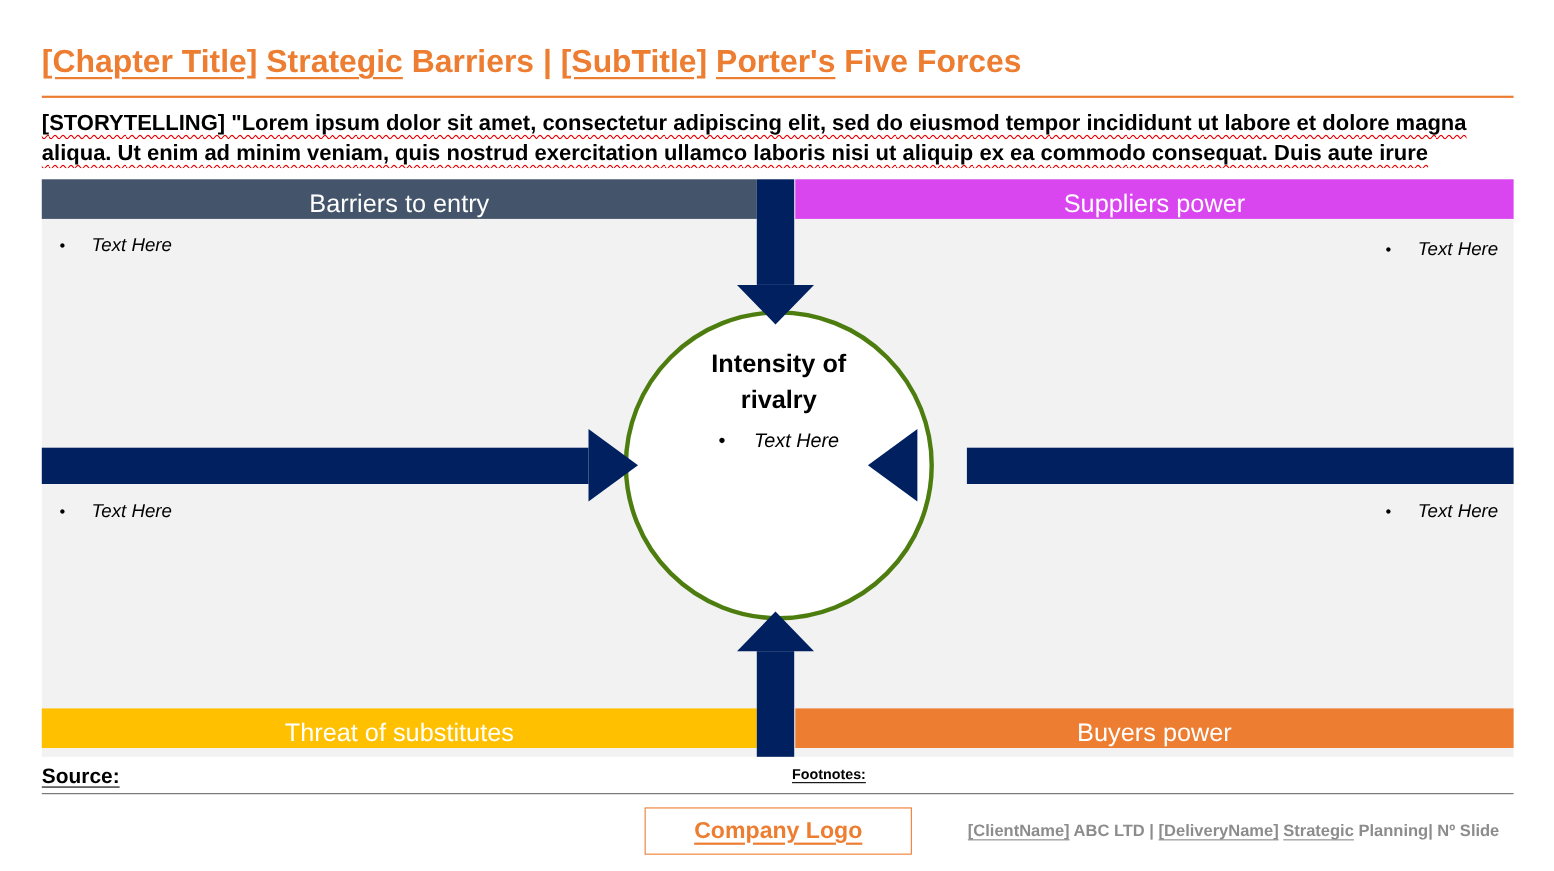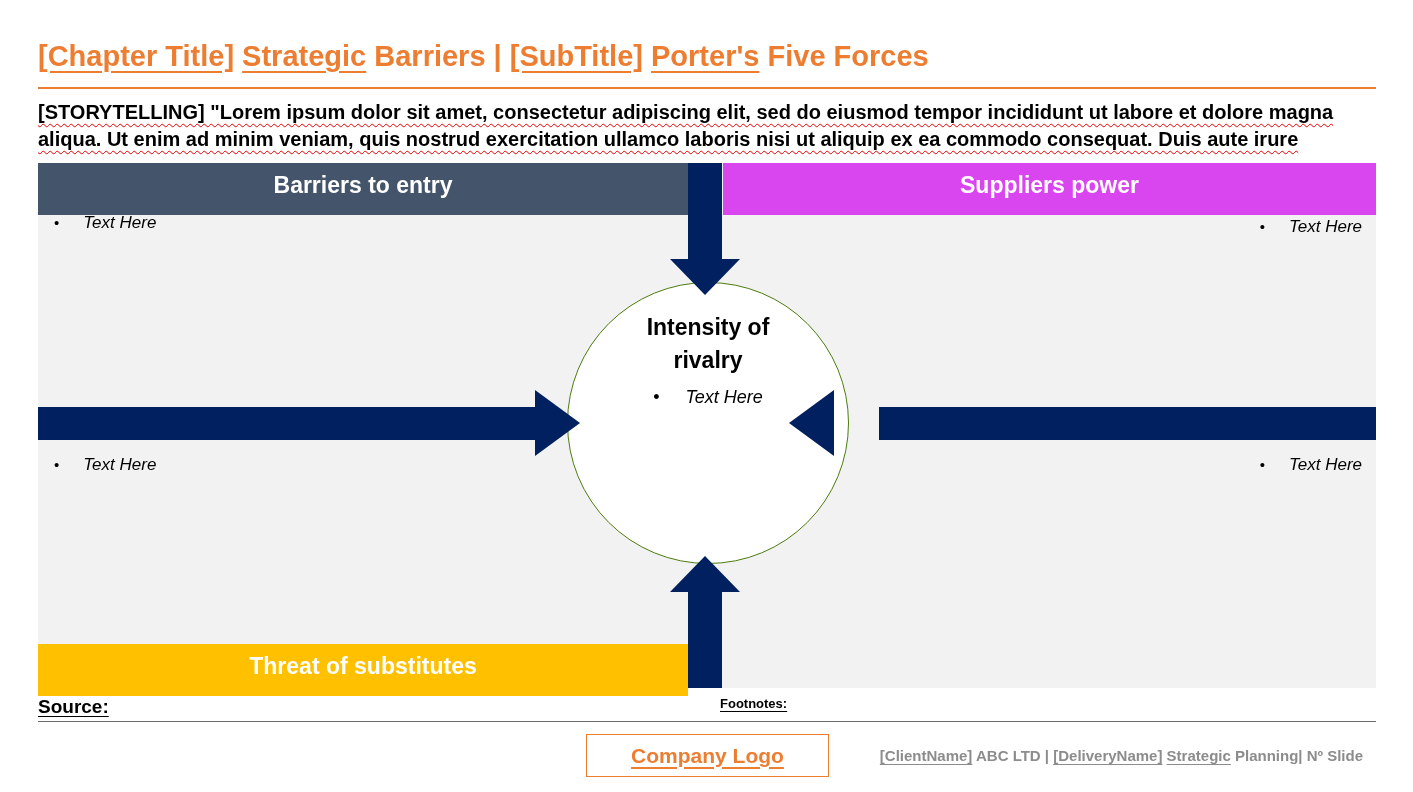--- a/index.html
+++ b/index.html
@@ -16,37 +16,37 @@
   .title-rule { position:absolute; left:38px; top:87px; width:1338px; height:2px; background:#ED7D31; }
 
   
   .story { position:absolute; left:38px; top:99px; font-size:20px; font-weight:700; color:#000; }
   .story .line { white-space:nowrap; line-height:27px;
                  text-decoration-line:underline; text-decoration-style:wavy;
                  text-decoration-color:#e60000; text-decoration-thickness:1px; text-underline-offset:4px; }
 
   
   .diagram { position:absolute; left:38px; top:163px; width:1338px; height:525px; background:#F2F2F2; }
-  .hdr { position:absolute; height:52px; color:#fff; font-size:23px; font-weight:700;
+  .hdr { position:absolute; height:36px; color:#fff; font-size:23px; font-weight:400;
          text-align:center; line-height:44px; z-index:1; }
   .hdr-tl { left:0; top:0; width:650px; }
   .hdr-tr { left:685px; top:0; width:653px; }
   .hdr-bl { left:0; top:481px; width:650px; }
   .hdr-br { left:685px; top:481px; width:653px; }
 
   .bullet { position:absolute; display:flex; align-items:baseline; gap:24px; font-size:17px; color:#000; z-index:1; }
   .bullet .dot { font-size:15px; font-style:normal; }
   .bullet .txt { font-style:italic; }
   .bullet-tl { left:16px; top:50px; }
   .bullet-tr { right:14px; top:54px; }
   .bullet-ml { left:16px; top:292px; }
   .bullet-mr { right:14px; top:292px; }
 
   .circle { position:absolute; left:529px; top:119px; width:282px; height:282px; border-radius:50%;
-            background:#fff; border:1px solid #4d7c0f; z-index:2; text-align:center; padding-top:28px; }
+            background:#fff; border:4px solid #4d7c0f; z-index:2; text-align:center; padding-top:28px; }
   .circle-title { font-size:23px; font-weight:700; color:#000; line-height:33px; width:170px; margin:0 auto; }
   .circle-bullet { margin-top:10px; display:inline-flex; align-items:baseline; gap:26px; font-size:18px; }
   .circle-bullet .txt { font-style:italic; }
 
   .arrow-part { position:absolute; z-index:3; }
   .shaft { background:#002060; }
   .a-top-shaft   { left:650px; top:0;    width:34px; height:96px; }
   .a-top-head    { left:632px; top:96px;  width:0; height:0;
                    border-left:35px solid transparent; border-right:35px solid transparent;
                    border-top:36px solid #002060; }
@@ -90,20 +90,21 @@
   <div class="story">
     <div class="line">[STORYTELLING] "Lorem ipsum dolor sit amet, consectetur adipiscing elit, sed do eiusmod tempor incididunt ut labore et dolore magna</div>
     <div class="line">aliqua. Ut enim ad minim veniam, quis nostrud exercitation ullamco laboris nisi ut aliquip ex ea commodo consequat. Duis aute irure</div>
   </div>
 
   <div class="diagram">
 
     <div class="hdr hdr-tl" style="background: rgb(68, 84, 106);">Barriers to entry</div>
     <div class="hdr hdr-tr" style="background: #d946ef;">Suppliers power</div>
     <div class="hdr hdr-bl" style="background: rgb(255, 192, 0);">Threat of substitutes</div>
+    <div class="hdr hdr-br" style="background: rgb(237, 125, 49);">Buyers power</div>
 
     <div class="bullet bullet-tl">
       <span class="dot">•</span>
       <span class="txt">Text Here</span>
     </div>
     <div class="bullet bullet-tr">
       <span class="dot">•</span>
       <span class="txt">Text Here</span>
     </div>
     <div class="bullet bullet-ml">

